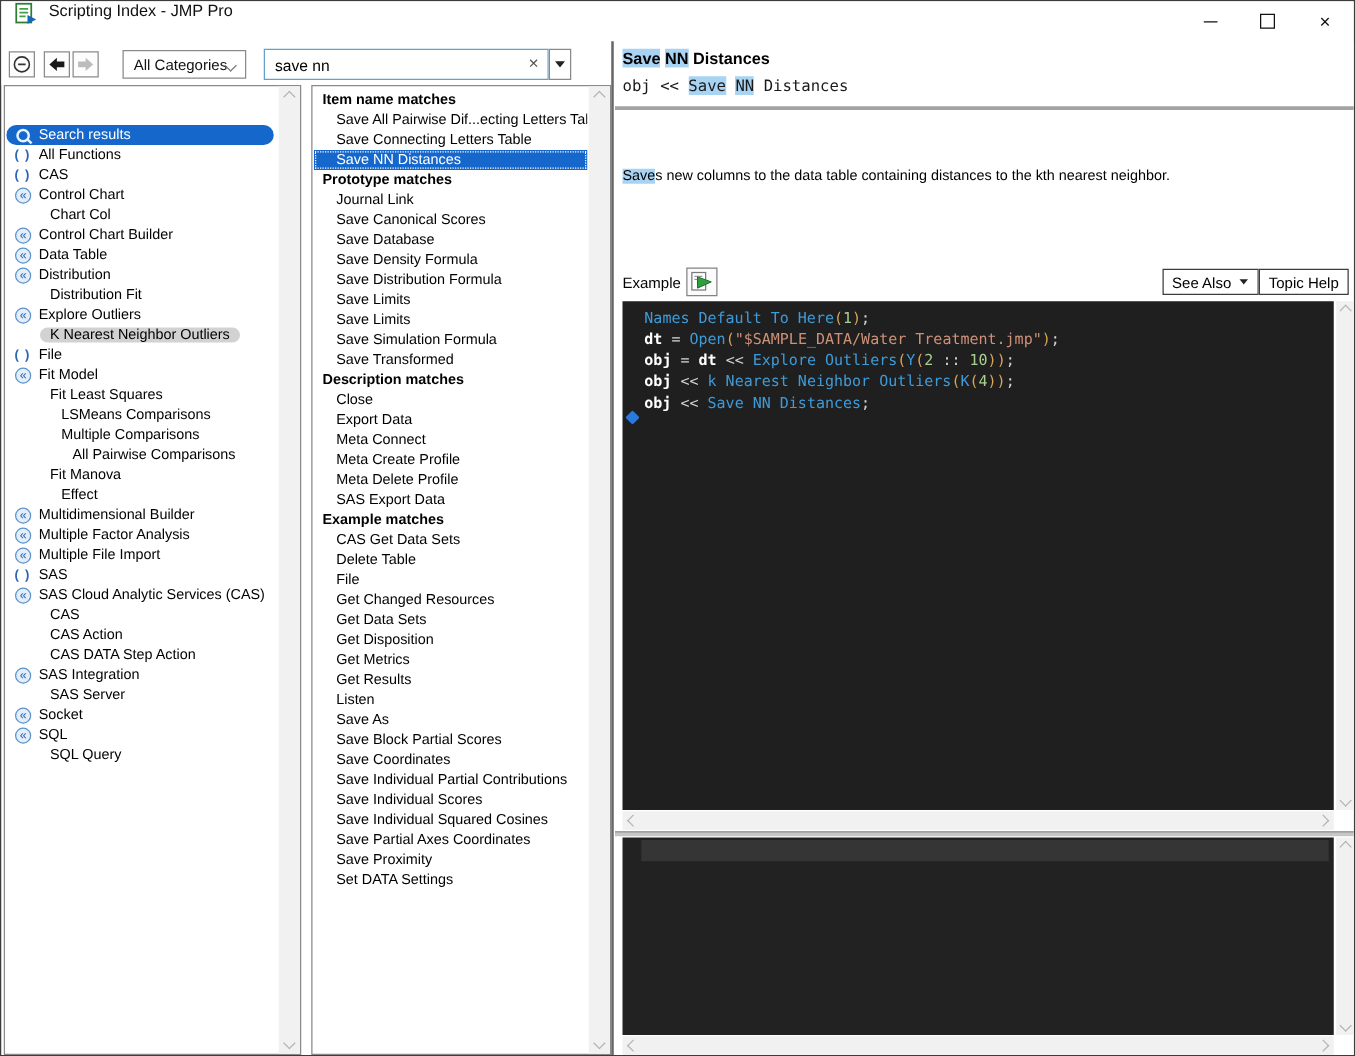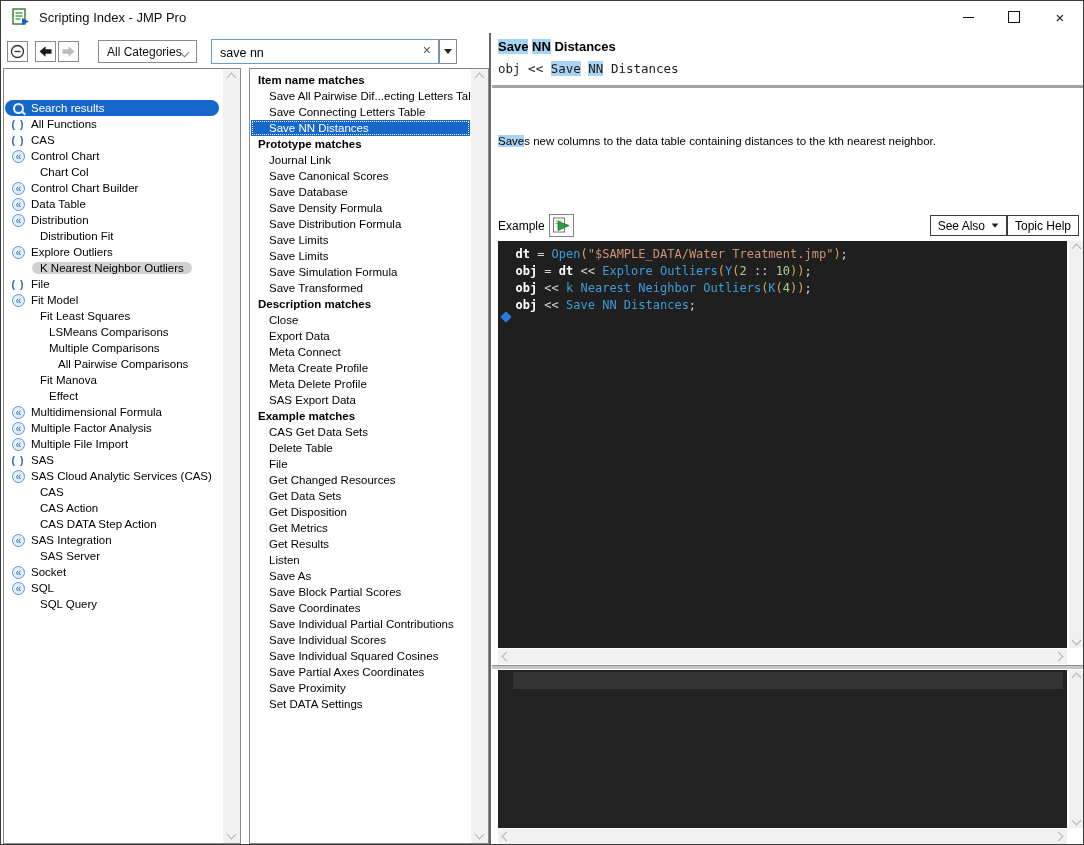--- a/index.html
+++ b/index.html
@@ -1,18 +1,18 @@
 <!DOCTYPE html>
 <html style="--sel: #1667cb; --match: #a9d3f3; --editor-bg: #1f1f1f;"><head>
 <meta charset="utf-8">
 <style>
   html,body{margin:0;padding:0;background:#888;font-family:"Liberation Sans",sans-serif;}
   .window{position:relative;width:1084px;height:845px;background:#fff;border:1px solid #3c3c3c;box-sizing:border-box;overflow:hidden;}
   
-  .titlebar{position:absolute;left:0;top:0;width:100%;height:32px;background:#fff;display:flex;align-items:center;}
+  .titlebar{position:absolute;left:0;top:0;width:100%;height:32px;background:#fff;display:flex;}
   .app-icon{width:20px;height:20px;margin-left:9px;flex:none;}
   .title-text{margin-left:9px;font-size:13px;color:#101010;}
   .winbtns{position:absolute;right:0;top:0;height:32px;display:flex;}
   .winbtn{width:46px;height:32px;display:flex;align-items:center;justify-content:center;color:#111;}
   .glyph-min{width:11px;height:1px;background:#111;}
   .glyph-max{width:10px;height:10px;border:1px solid #111;}
   .glyph-close{font-size:15px;line-height:1;}
   
   .toolbar{position:absolute;left:0;top:32px;width:489px;height:35px;background:#fff;}
   .tbtn{position:absolute;top:8px;width:21px;height:21px;border:1px solid #8a8a8a;background:#fdfdfd;display:flex;align-items:center;justify-content:center;box-sizing:border-box;}
@@ -203,21 +203,21 @@
           <span class="tlabel">All Pairwise Comparisons</span>
         </div>
         <div class="trow" style="padding-left: 35px;">
           <span class="tlabel">Fit Manova</span>
         </div>
         <div class="trow" style="padding-left: 44px;">
           <span class="tlabel">Effect</span>
         </div>
         <div class="trow" style="padding-left: 5px;">
           <span class="ticon object">«</span>
-          <span class="tlabel">Multidimensional Formula</span>
+          <span class="tlabel">Multidimensional Builder</span>
         </div>
         <div class="trow" style="padding-left: 5px;">
           <span class="ticon object">«</span>
           <span class="tlabel">Multiple Factor Analysis</span>
         </div>
         <div class="trow" style="padding-left: 5px;">
           <span class="ticon object">«</span>
           <span class="tlabel">Multiple File Import</span>
         </div>
         <div class="trow" style="padding-left: 5px;">
@@ -333,20 +333,21 @@
         <span>See Also</span>
         <span class="tri-down"></span>
       </div>
       <div class="btn topic-help">
         <span>Topic Help</span>
       </div>
     </div>
 
     <div class="editor">
       <div class="code">
+          <div class="codeline"><span class="tk-p">  </span><span class="tk-f">Names Default To Here</span><span class="tk-g">(</span><span class="tk-n">1</span><span class="tk-g">)</span><span class="tk-p">;</span></div>
           <div class="codeline"><span class="tk-p">  </span><span class="tk-v">dt</span><span class="tk-p"> = </span><span class="tk-f">Open</span><span class="tk-g">(</span><span class="tk-s">"$SAMPLE_DATA/Water Treatment.jmp"</span><span class="tk-g">)</span><span class="tk-p">;</span></div>
           <div class="codeline"><span class="tk-p">  </span><span class="tk-v">obj</span><span class="tk-p"> = </span><span class="tk-v">dt</span><span class="tk-p"> &lt;&lt; </span><span class="tk-f">Explore Outliers</span><span class="tk-g">(</span><span class="tk-f">Y</span><span class="tk-g">(</span><span class="tk-n">2</span><span class="tk-p"> :: </span><span class="tk-n">10</span><span class="tk-g">))</span><span class="tk-p">;</span></div>
           <div class="codeline"><span class="tk-p">  </span><span class="tk-v">obj</span><span class="tk-p"> &lt;&lt; </span><span class="tk-f">k Nearest Neighbor Outliers</span><span class="tk-g">(</span><span class="tk-f">K</span><span class="tk-g">(</span><span class="tk-n">4</span><span class="tk-g">))</span><span class="tk-p">;</span></div>
           <div class="codeline"><span class="marker"></span><span class="tk-v">obj</span><span class="tk-p"> &lt;&lt; </span><span class="tk-f">Save NN Distances</span><span class="tk-p">;</span></div>
         </div>
     </div>
     <div class="ed-vscroll">
       <span class="chv light up"></span>
       <span class="chv light"></span>
     </div>

